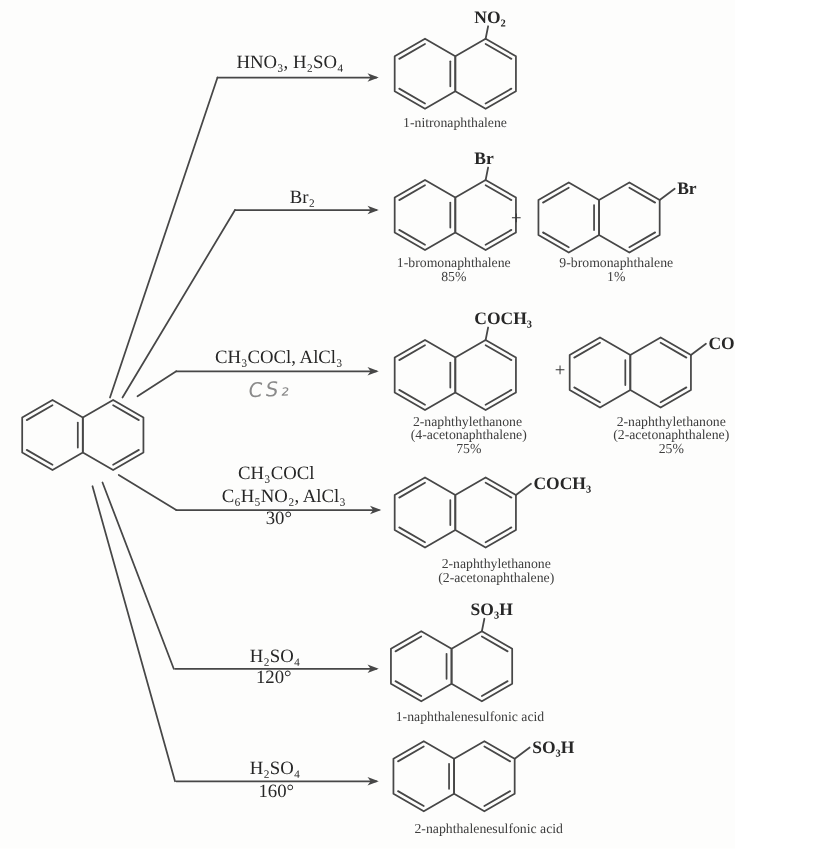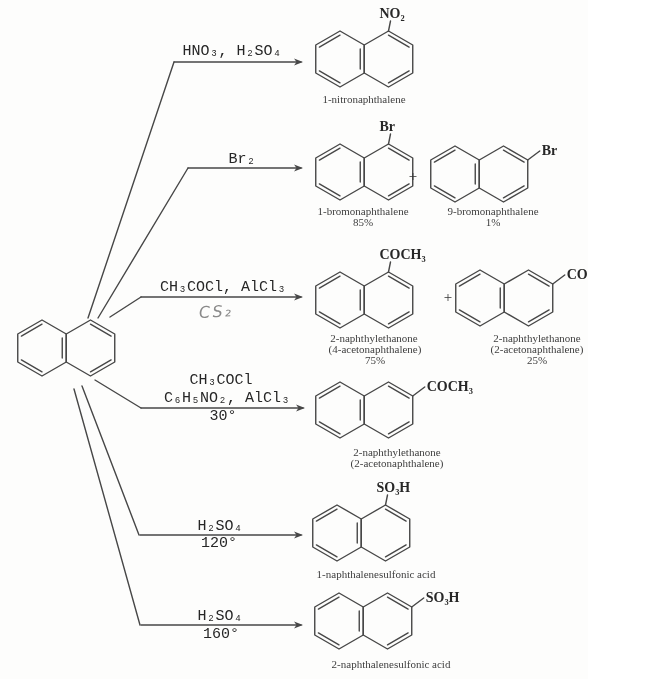--- a/index.html
+++ b/index.html
@@ -5,21 +5,21 @@
   html,body{margin:0;padding:0;background:#ffffff;}
   .canvas{
     position:relative;width:588px;height:679px;background:#fdfdfc;overflow:hidden;
     font-family:"Liberation Serif","DejaVu Serif",serif;
   }
   #scheme-svg{position:absolute;left:0;top:0;}
   .lbl{
     position:absolute;transform:translate(-50%,-50%);
     white-space:nowrap;color:#262626;line-height:1;
   }
-  .serif{font-family:Liberation Mono, monospace;font-size:15px;}
+  .serif{font-family:Liberation Serif, serif;font-size:15px;}
   .sans{font-family:Liberation Serif, serif;font-size:11px;color:#3e3e3e;}
   .plus{font-family:"Liberation Serif","DejaVu Serif",serif;font-size:15px;color:#333;}
   .hand{
     font-family:"DejaVu Sans",sans-serif;font-style:italic;font-size:16px;
     letter-spacing:2px;color:#8a8a8a;transform:translate(-50%,-50%) rotate(-3deg);
   }
   .sub-label{
     font-family:"Liberation Serif","DejaVu Serif",serif;font-weight:700;
     font-size:14px;fill:#272727;
   }

